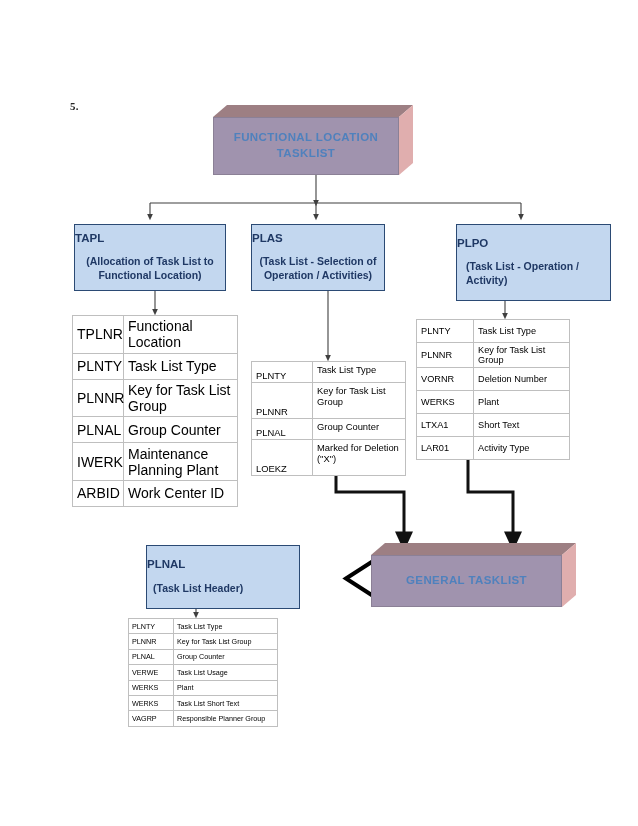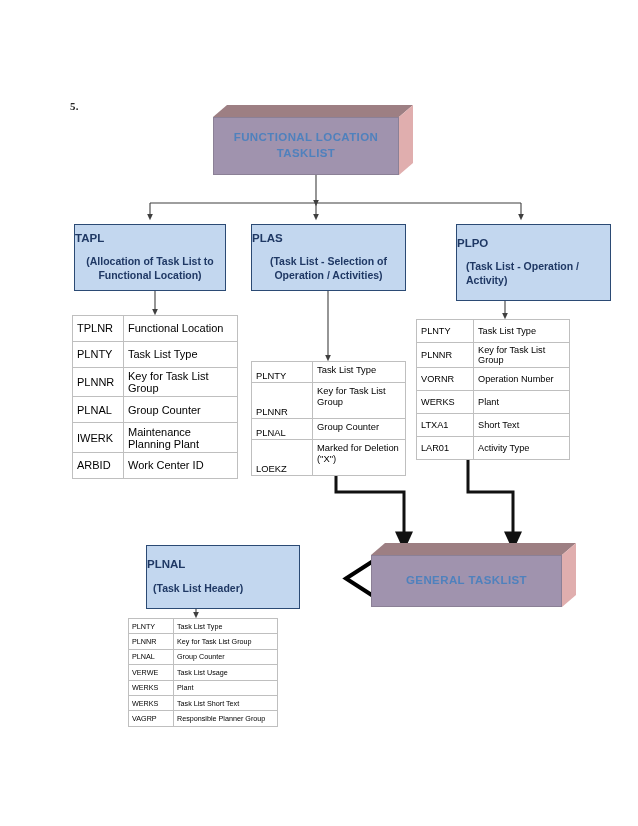--- a/index.html
+++ b/index.html
@@ -52,21 +52,21 @@
     position:absolute;border-collapse:collapse;table-layout:fixed;
     background:#ffffff;
   }
   table.fieldtbl td{
     border:1px solid #bfbfbf;
     color:#000;vertical-align:middle;
     font-family:"Liberation Sans", sans-serif;
   }
   
   #tbl-tapl{left:72px;top:315px;width:166px;}
-  #tbl-tapl td{font-size:11px;padding:2.4px 4px;height:20px;}
+  #tbl-tapl td{font-size:14px;padding:2.4px 4px;height:20px;}
   #tbl-tapl td.k{width:42px;}
 
   
   #tbl-plas{left:251px;top:361px;width:155px;}
   #tbl-plas td{font-size:9.4px;padding:1.5px 4px;}
   #tbl-plas td.k{width:52px;vertical-align:bottom;}
   #tbl-plas td.v{vertical-align:top;}
   #tbl-plas tr.one td{height:17px;}
   #tbl-plas tr.two td{height:32px;}
 
@@ -154,21 +154,21 @@
         <span>TASKLIST</span>
       </div>
     </div>
   </div>
 
   <div class="abs bluebox" id="box-tapl" style="left:74px;top:224px;width:152px;height:67px;">
     <div class="code">TAPL</div>
     <div class="desc">(Allocation of Task List to Functional Location)</div>
   </div>
 
-  <div class="abs bluebox" id="box-plas" style="left:251px;top:224px;width:155px;height:67px;">
+  <div class="abs bluebox" id="box-plas" style="left:251px;top:224px;width:134px;height:67px;">
     <div class="code">PLAS</div>
     <div class="desc">(Task List - Selection of Operation / Activities)</div>
   </div>
 
   <div class="abs bluebox" id="box-plpo" style="left:456px;top:224px;width:155px;height:77px;">
     <div class="code">PLPO</div>
     <div class="desc" style="text-align:left;width:100%;padding-left:9px;">(Task List - Operation / Activity)</div>
   </div>
 
   <table class="fieldtbl" id="tbl-tapl">
@@ -226,21 +226,21 @@
       <tr>
           <td class="k">PLNTY</td>
           <td class="v">Task List Type</td>
         </tr>
       <tr>
           <td class="k">PLNNR</td>
           <td class="v">Key for Task List Group</td>
         </tr>
       <tr>
           <td class="k">VORNR</td>
-          <td class="v">Operation Number</td>
+          <td class="v">Deletion Number</td>
         </tr>
       <tr>
           <td class="k">WERKS</td>
           <td class="v">Plant</td>
         </tr>
       <tr>
           <td class="k">LTXA1</td>
           <td class="v">Short Text</td>
         </tr>
       <tr>

